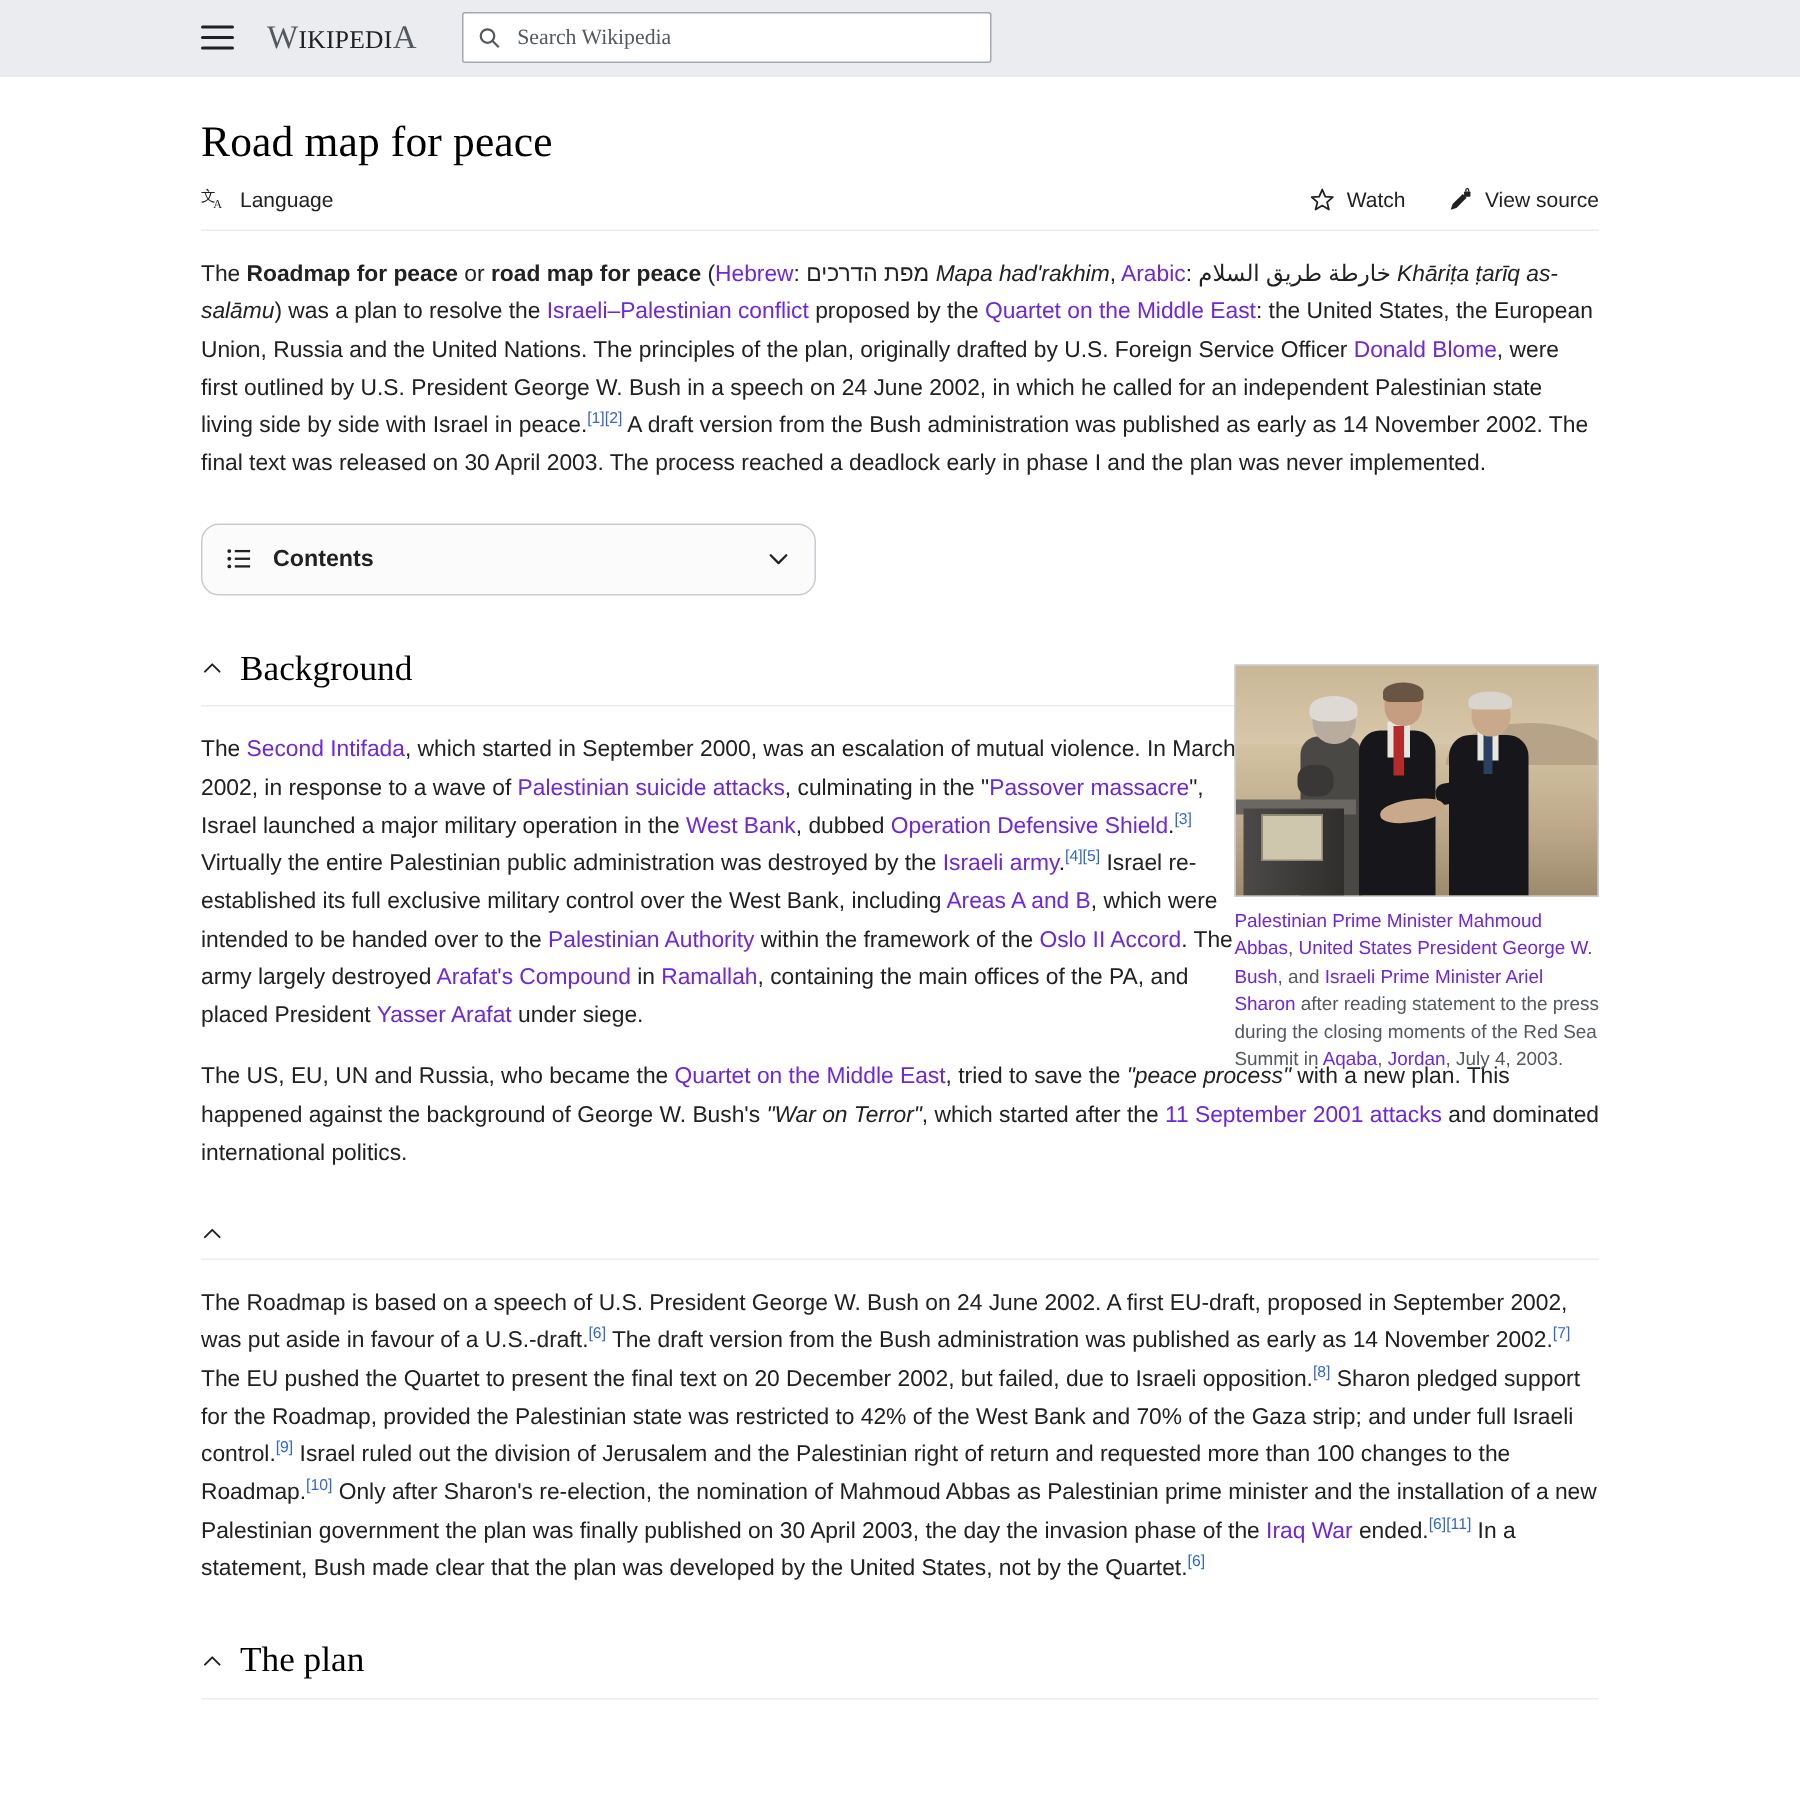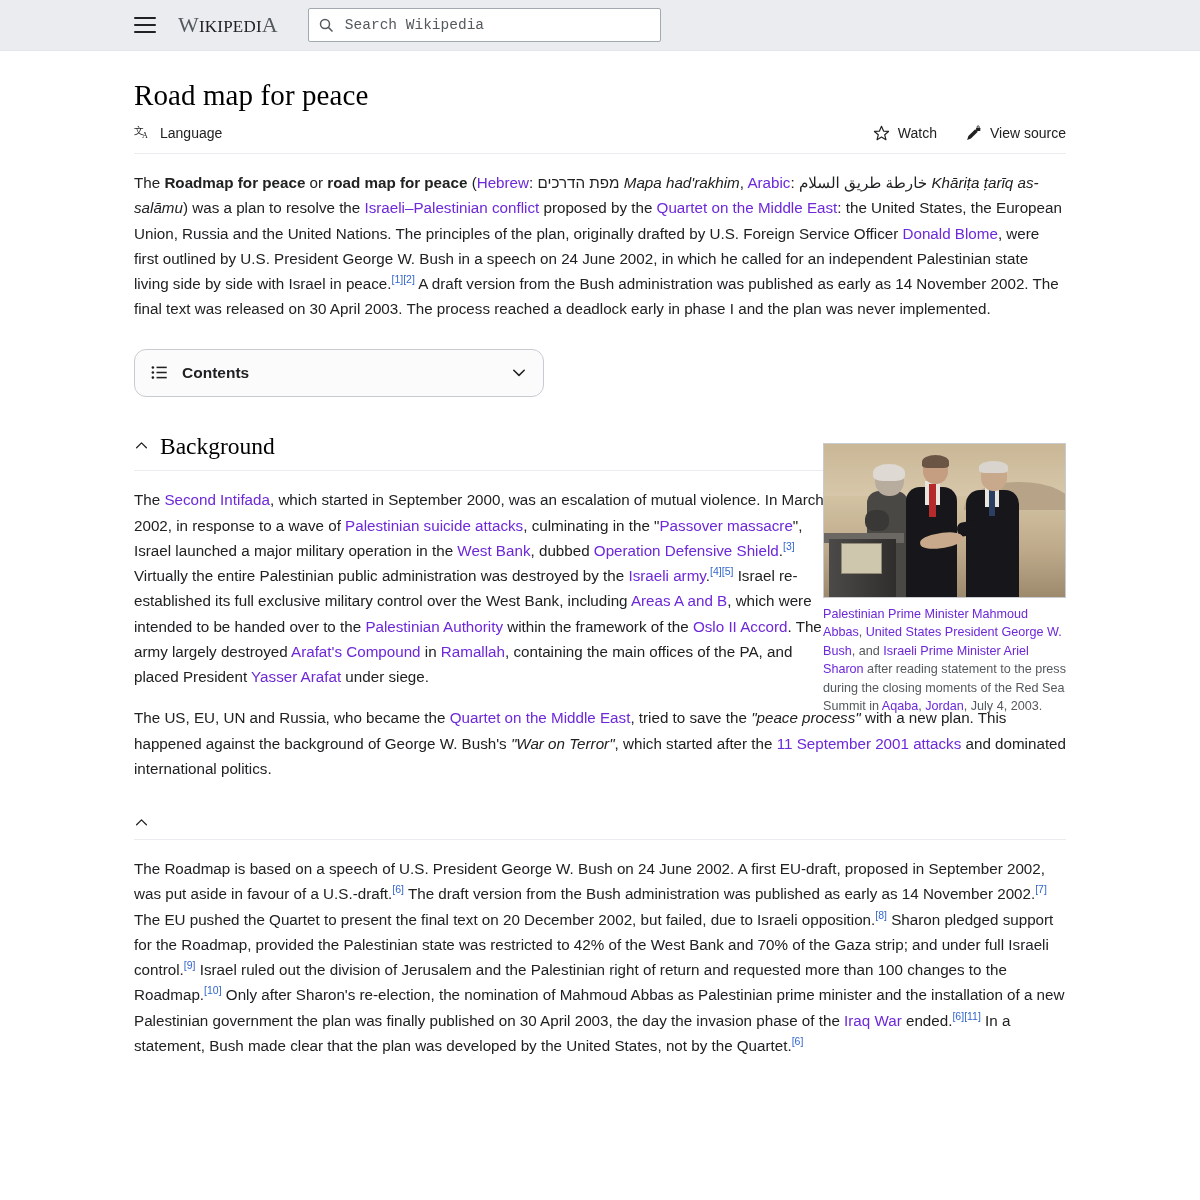--- a/index.html
+++ b/index.html
@@ -42,21 +42,21 @@
     width:353px; height:34px;
     background:#ffffff;
     border:1px solid #a2a9b1;
     border-radius:2px;
     display:flex; align-items:center;
     padding:0 10px;
   }
   .searchbox svg{ flex:0 0 auto; margin-right:9px; }
   .searchbox input{
     border:0; outline:0; width:100%;
-    font-family:Liberation Mono, monospace;
+    font-family:Liberation Serif, serif;
     font-size:14.5px; color:#202122; background:transparent;
   }
   .searchbox input::placeholder{ color:#54595d; }
 
   
   .page{ padding:0 134px 0 134px; }
   .content{ width:932px; position:relative; }
 
   h1.title{
     font-family:"Liberation Serif", serif;
@@ -307,15 +307,23 @@
   <h2 class="sec fullcol">
     <span class="collapse">
       <svg width="15" height="15" viewBox="0 0 20 20">
         <path d="M3.5 13 L10 6.5 L16.5 13" fill="none" stroke="#202122" stroke-width="1.7" stroke-linecap="round" stroke-linejoin="round"></path>
       </svg>
     </span>
   </h2>
 
   <p class="body fullcol"><span>The Roadmap is based on a speech of U.S. President George W. Bush on 24 June 2002. A first EU-draft, proposed in September 2002, was put aside in favour of a U.S.-draft.</span><span class="ref">[6]</span><span> The draft version from the Bush administration was published as early as 14 November 2002.</span><span class="ref">[7]</span><span> The EU pushed the Quartet to present the final text on 20 December 2002, but failed, due to Israeli opposition.</span><span class="ref">[8]</span><span> Sharon pledged support for the Roadmap, provided the Palestinian state was restricted to 42% of the West Bank and 70% of the Gaza strip; and under full Israeli control.</span><span class="ref">[9]</span><span> Israel ruled out the division of Jerusalem and the Palestinian right of return and requested more than 100 changes to the Roadmap.</span><span class="ref">[10]</span><span> Only after Sharon's re-election, the nomination of Mahmoud Abbas as Palestinian prime minister and the installation of a new Palestinian government the plan was finally published on 30 April 2003, the day the invasion phase of the </span><a>Iraq War</a><span> ended.</span><span class="ref">[6]</span><span class="ref">[11]</span><span> In a statement, Bush made clear that the plan was developed by the United States, not by the Quartet.</span><span class="ref">[6]</span></p>
 
+  <h2 class="sec fullcol">
+    <span class="collapse">
+      <svg width="15" height="15" viewBox="0 0 20 20">
+        <path d="M3.5 13 L10 6.5 L16.5 13" fill="none" stroke="#202122" stroke-width="1.7" stroke-linecap="round" stroke-linejoin="round"></path>
+      </svg>
+    </span>
+    <span>The plan</span>
+  </h2>
 
 </div>
 </div>
 
 </body></html>

